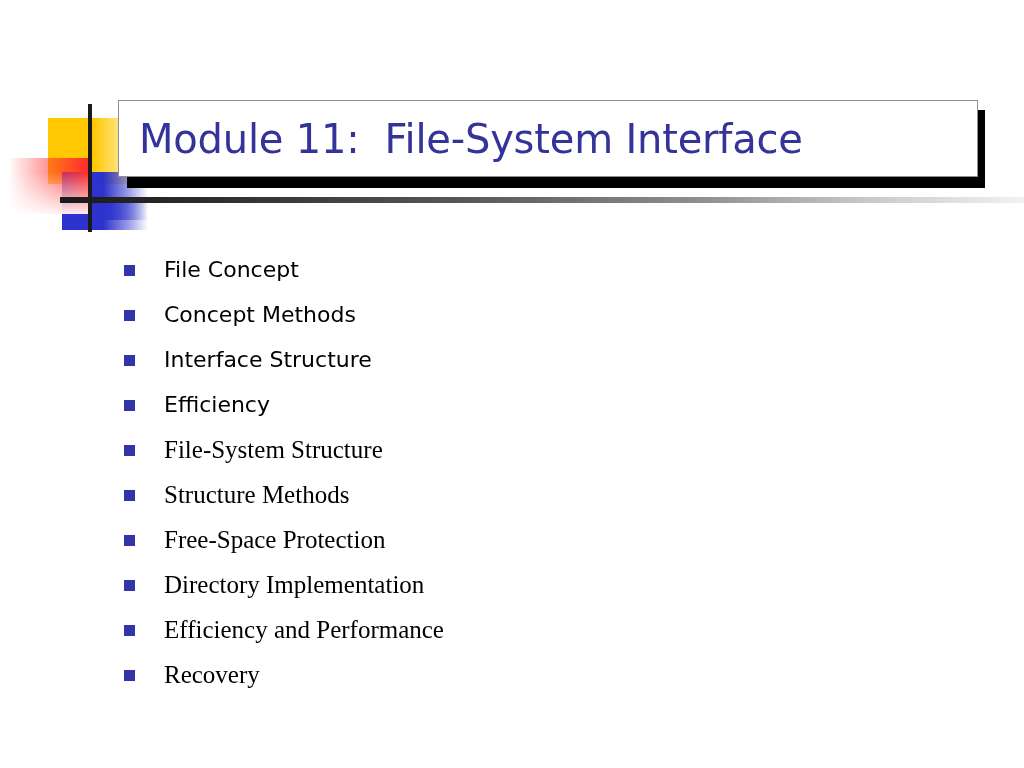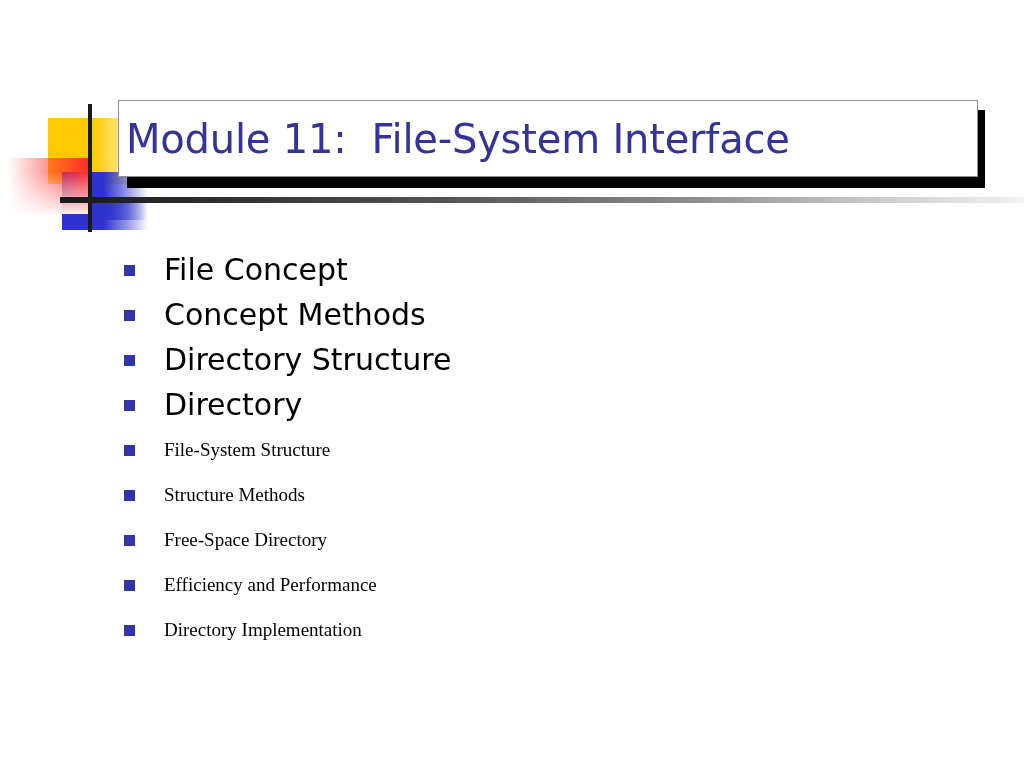--- a/index.html
+++ b/index.html
@@ -96,21 +96,21 @@
     top: 100px;
     width: 860px;
     height: 77px;
     background: #ffffff;
     border: 1px solid #8f8f93;
     box-sizing: border-box;
     display: flex;
     align-items: center;
   }
   .title-text {
-    margin-left: 7px;
+    margin-left: 20px;
     color: #333399;
     font-family: "DejaVu Sans", sans-serif;
     font-size: 40px;
     font-weight: 400;
     letter-spacing: -0.2px;
     white-space: pre;
     line-height: 1;
   }
 
   
@@ -134,25 +134,25 @@
   }
   .bullet-label {
     margin-left: 29px;
     color: #000000;
     font-size: 26px;
     line-height: 1;
     white-space: pre;
   }
   .bullet-row.sans .bullet-label {
     font-family: "DejaVu Sans", sans-serif;
-    font-size: 30px;
+    font-size: 22px;
   }
   .bullet-row.serif .bullet-label {
     font-family: "Liberation Serif", "DejaVu Serif", serif;
-    font-size: 19px;
+    font-size: 25px;
   }
 </style>
 </head>
 <body>
 
 <div id="slide">
 
   <div class="deco deco-yellow"></div>
   <div class="deco deco-blue"></div>
   <div class="deco deco-blue2"></div>
@@ -169,41 +169,45 @@
       <div class="bullet-row sans">
         <span class="bullet-marker"></span>
         <span class="bullet-label">File Concept</span>
       </div>
       <div class="bullet-row sans">
         <span class="bullet-marker"></span>
         <span class="bullet-label">Concept Methods</span>
       </div>
       <div class="bullet-row sans">
         <span class="bullet-marker"></span>
-        <span class="bullet-label">Directory Structure</span>
-      </div>
-      <div class="bullet-row sans">
-        <span class="bullet-marker"></span>
-        <span class="bullet-label">Directory</span>
+        <span class="bullet-label">Interface Structure</span>
+      </div>
+      <div class="bullet-row sans">
+        <span class="bullet-marker"></span>
+        <span class="bullet-label">Efficiency</span>
       </div>
       <div class="bullet-row serif">
         <span class="bullet-marker"></span>
         <span class="bullet-label">File-System Structure</span>
       </div>
       <div class="bullet-row serif">
         <span class="bullet-marker"></span>
         <span class="bullet-label">Structure Methods</span>
       </div>
       <div class="bullet-row serif">
         <span class="bullet-marker"></span>
-        <span class="bullet-label">Free-Space Directory</span>
+        <span class="bullet-label">Free-Space Protection</span>
+      </div>
+      <div class="bullet-row serif">
+        <span class="bullet-marker"></span>
+        <span class="bullet-label">Directory Implementation</span>
       </div>
       <div class="bullet-row serif">
         <span class="bullet-marker"></span>
         <span class="bullet-label">Efficiency and Performance</span>
       </div>
       <div class="bullet-row serif">
         <span class="bullet-marker"></span>
-        <span class="bullet-label">Directory Implementation</span>
+        <span class="bullet-label">Recovery</span>
       </div>
     </div>
 
 </div>
 
 </body></html>

